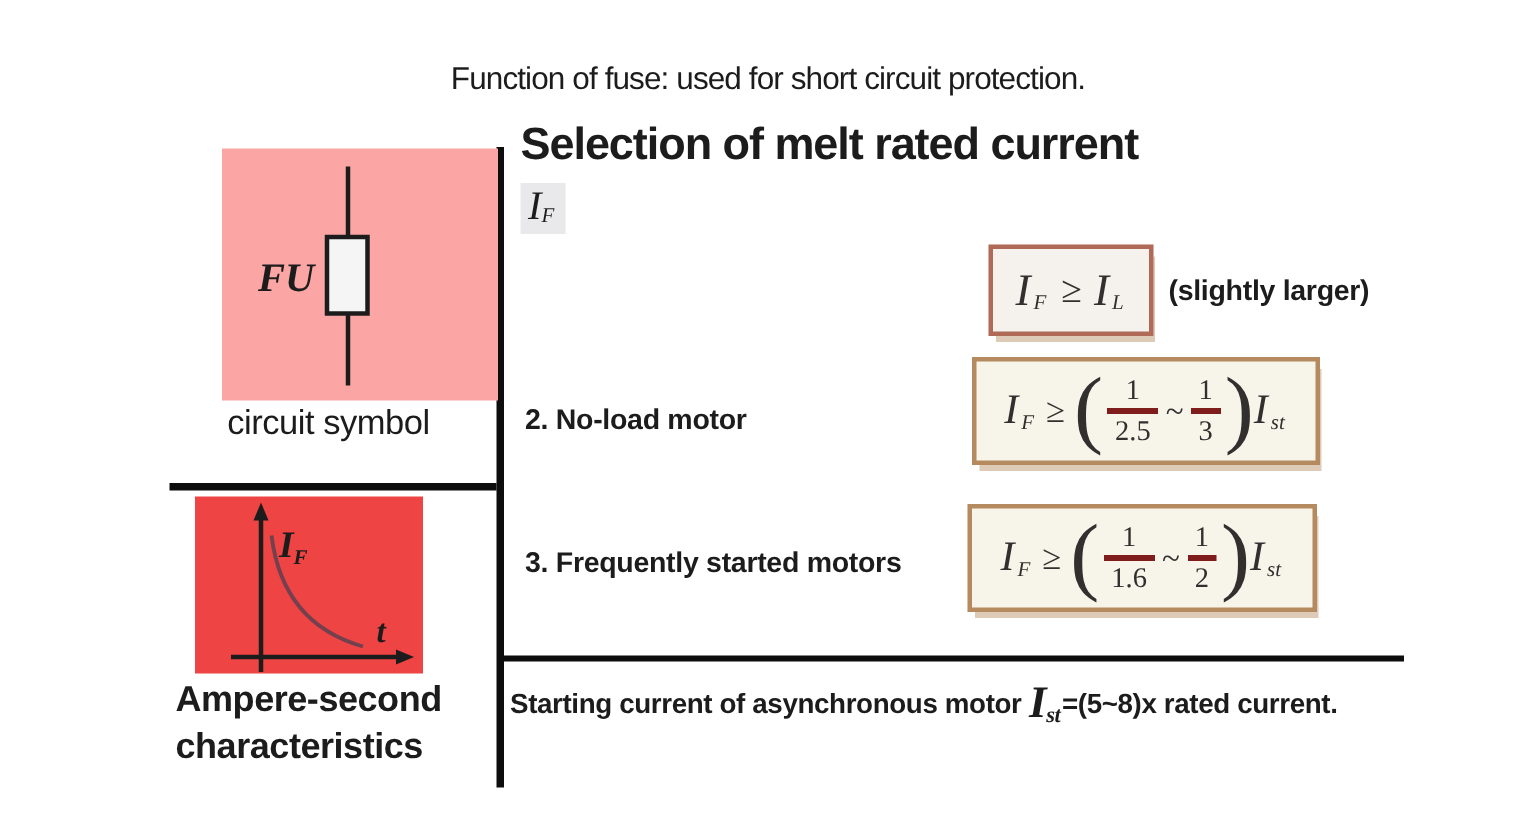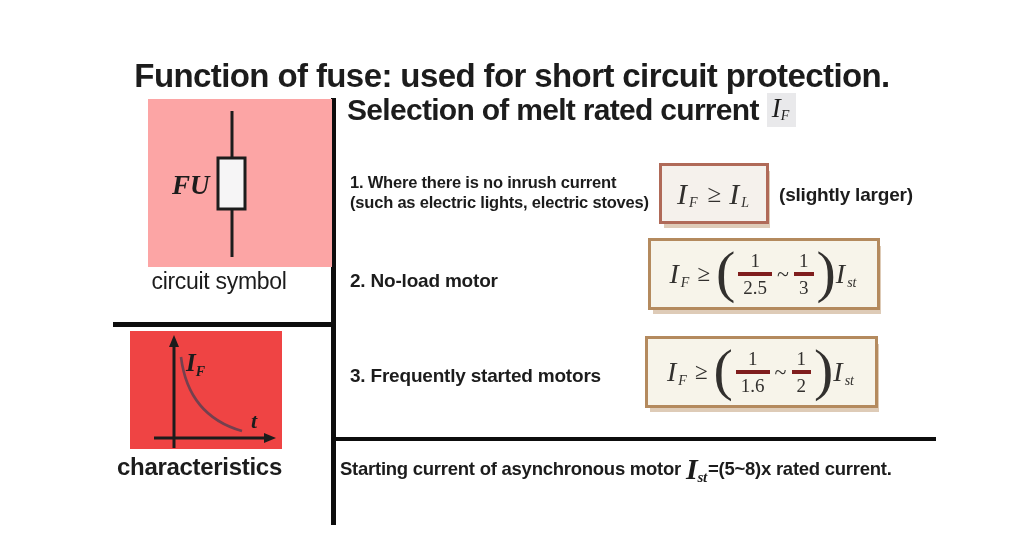--- a/index.html
+++ b/index.html
@@ -3,38 +3,38 @@
 <meta charset="utf-8">
 <style>
   html,body { margin:0; padding:0; background:#fff; }
   #stage {
     position:relative; width:1024px; height:549px; background:#ffffff;
     font-family:"Liberation Sans", sans-serif; color:var(--text, #1c1c1c);
     overflow:hidden;
   }
   .title {
     position:absolute; top:41px; left:0; width:1024px; text-align:center;
-    font-size:33px; font-weight:bold; letter-spacing:-0.6px; white-space:nowrap;margin-top:16px;
+    font-size:21px; font-weight:normal; letter-spacing:-0.6px; white-space:nowrap;
   }
   
   .v-divider { position:absolute; left:331px; top:98px; width:5px; height:427px; background:#0d0d0d; }
   .h-divider-left  { position:absolute; left:113px; top:322px; width:218px; height:5px; background:#0d0d0d; }
   .h-divider-right { position:absolute; left:336px; top:437px; width:600px; height:4px; background:#0d0d0d; }
 
   
   .fuse-area  { position:absolute; left:148px; top:99px;  width:184px; height:168px; background:#fca5a5; }
   .graph-area { position:absolute; left:130px; top:331px; width:152px; height:118px; background:#ef4444;text-decoration:underline; }
   .circuit-caption { position:absolute; left:103px; top:268px; width:232px; text-align:center;
     font-size:23px; font-weight:normal; letter-spacing:-0.3px; }
   .amp-caption { position:absolute; left:117px; top:451px; font-size:24px; font-weight:bold;
     line-height:31px; letter-spacing:-0.3px; }
 
   
-  .heading { position:absolute; left:347px; top:93px; display:flex; align-items:center; gap:8px;
-    font-size:30px; font-weight:bold; letter-spacing:-0.7px; white-space:nowrap; }
+  .heading { position:absolute; left:347px; top:80px; display:flex; align-items:flex-start; gap:8px;
+    font-size:30px; font-weight:bold; letter-spacing:-0.7px; white-space:nowrap;flex-direction:column; }
   .heading .sym-chip { background:#e9e9eb; padding:1px 7px 3px 5px; display:inline-flex; align-items:flex-start;
     font-family:"Liberation Serif", serif; font-weight:normal; letter-spacing:0; }
   .sym-i   { font-family:"Liberation Serif", serif; font-style:italic; font-size:27px; line-height:1.1; }
   .sym-sub { font-family:"Liberation Serif", serif; font-style:italic; font-size:14px; transform:translateY(14px); }
 
   .item1-text { position:absolute; left:350px; top:172px; font-size:16.5px; font-weight:bold;
     line-height:20px; letter-spacing:-0.2px; white-space:nowrap; }
   .item2-label { position:absolute; left:350px; top:270px; font-size:19px; font-weight:bold; letter-spacing:-0.2px; }
   .item3-label { position:absolute; left:350px; top:365px; font-size:19px; font-weight:bold; letter-spacing:-0.2px; }
   .note1 { position:absolute; left:779px; top:184px; font-size:19px; font-weight:bold; letter-spacing:-0.2px; }
@@ -86,35 +86,32 @@
       <line x1="44" y1="12" x2="44" y2="117" stroke="#1c1c1c" stroke-width="3"></line>
       <polygon points="44,4 39,16 49,16" fill="#1c1c1c"></polygon>
       <line x1="24" y1="107" x2="138" y2="107" stroke="#1c1c1c" stroke-width="3"></line>
       <polygon points="146,107 134,102 134,112" fill="#1c1c1c"></polygon>
       <path d="M 51 26 C 55 58, 70 88, 112 100" fill="none" stroke="#74404e" stroke-width="2.6"></path>
       <text x="56" y="40" font-family="Liberation Serif, serif" font-style="italic" font-weight="bold" font-size="25" fill="#1c1c1c"><tspan>I</tspan><tspan font-size="14" dy="5">F</tspan></text>
       <text x="121" y="97" font-family="Liberation Serif, serif" font-style="italic" font-weight="bold" font-size="22" fill="#1c1c1c">t</text>
     </svg>
   </div>
   <div class="amp-caption">
+    <div>Ampere-second</div>
     <div>characteristics</div>
   </div>
 
   <div class="heading">
     <span>Selection of melt rated current</span>
     <span class="sym-chip">
         <span class="sym-i">I</span>
         <span class="sym-sub">F</span>
       </span>
   </div>
 
-  <div class="item1-text">
-    <div>1. Where there is no inrush current</div>
-    <div>(such as electric lights, electric stoves)</div>
-  </div>
   <div class="fbox box1">
     <div class="formula">
       <span class="fi">I</span>
         <span class="fsub">F</span>
       <span class="fop">≥</span>
       <span class="fi">I</span>
         <span class="fsub">L</span>
     </div>
   </div>
   <div class="note1">(slightly larger)</div>

